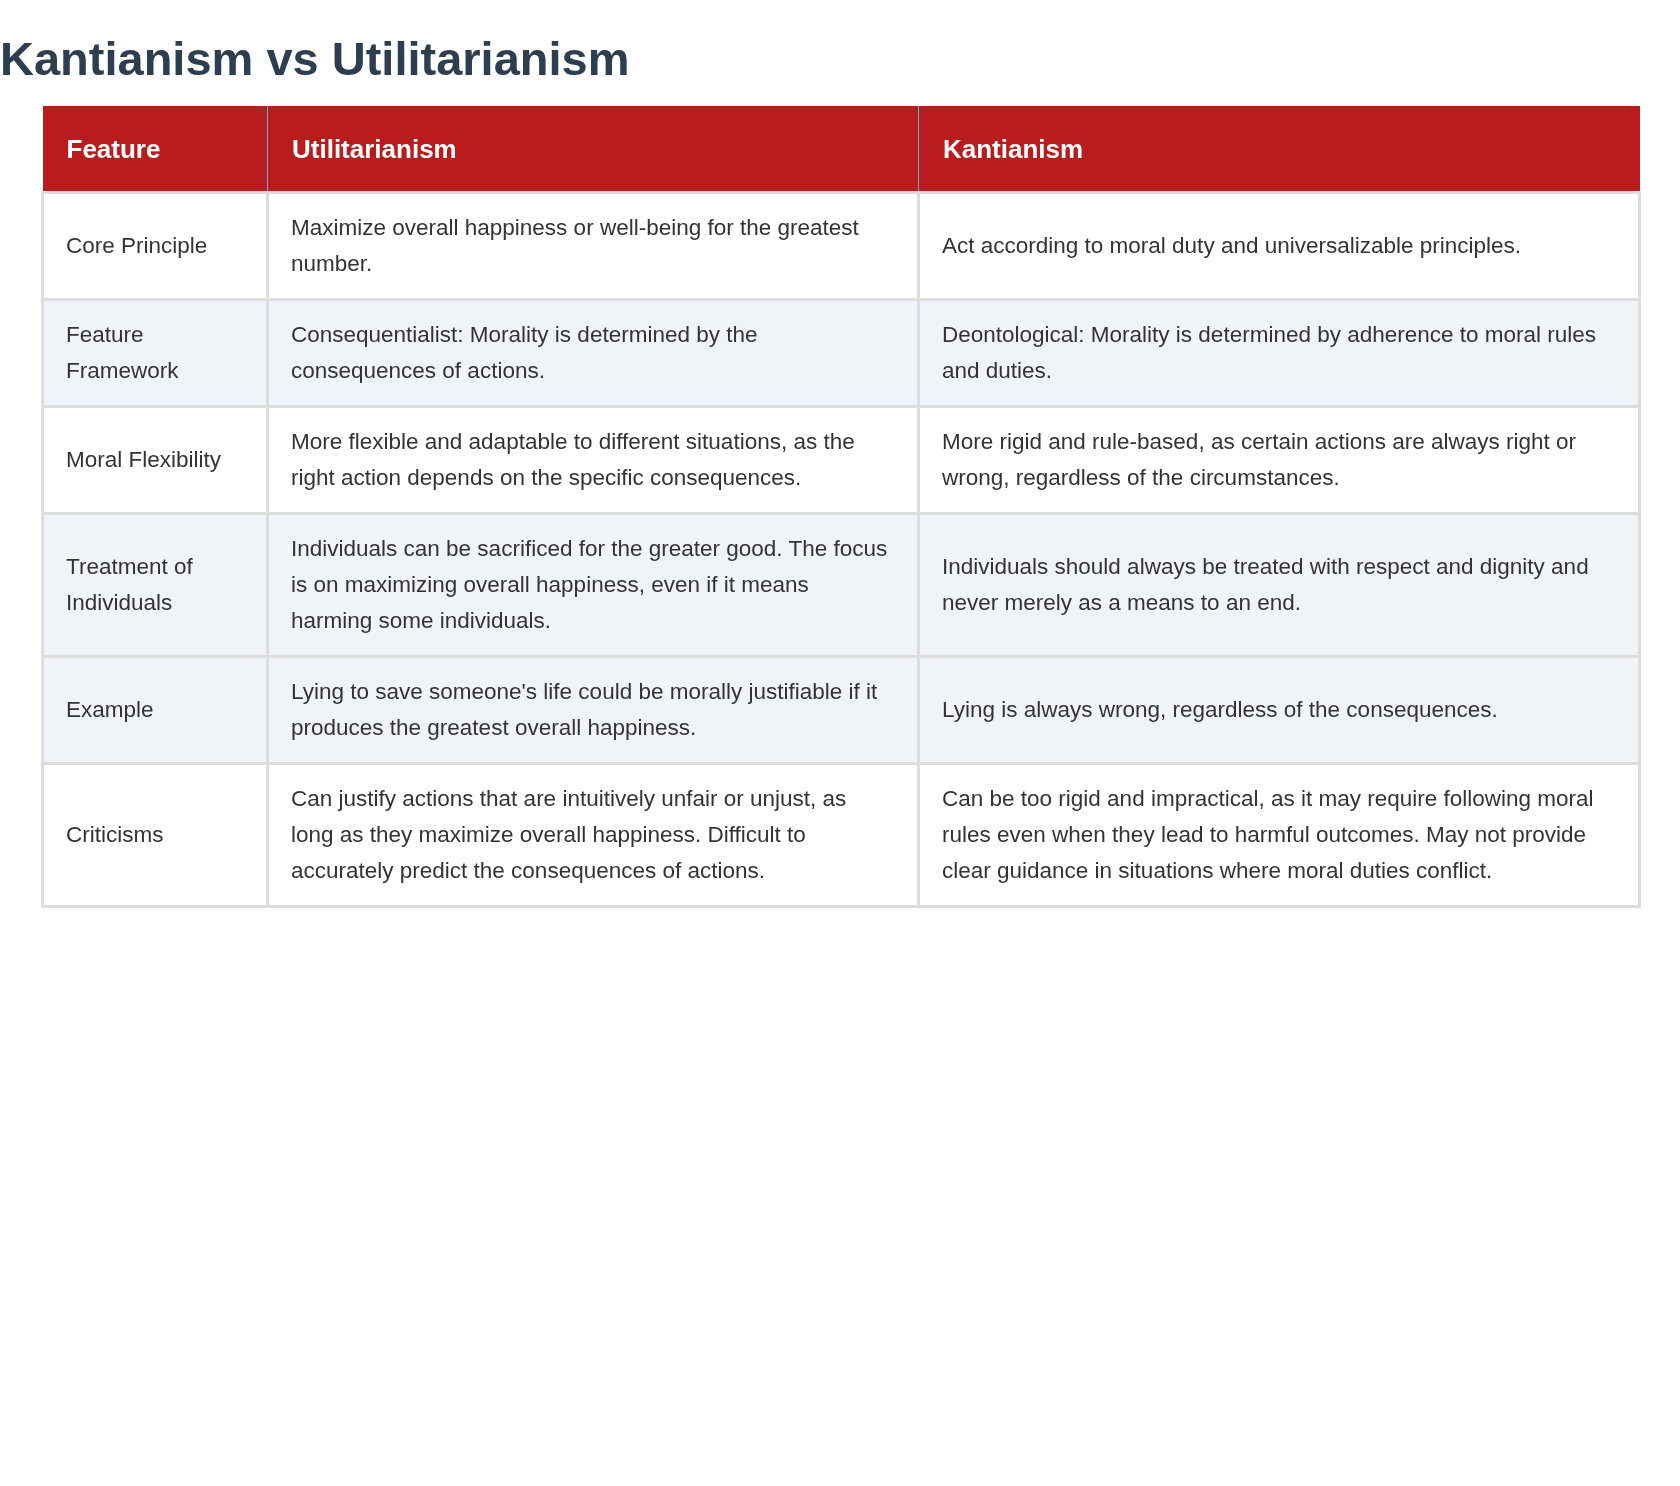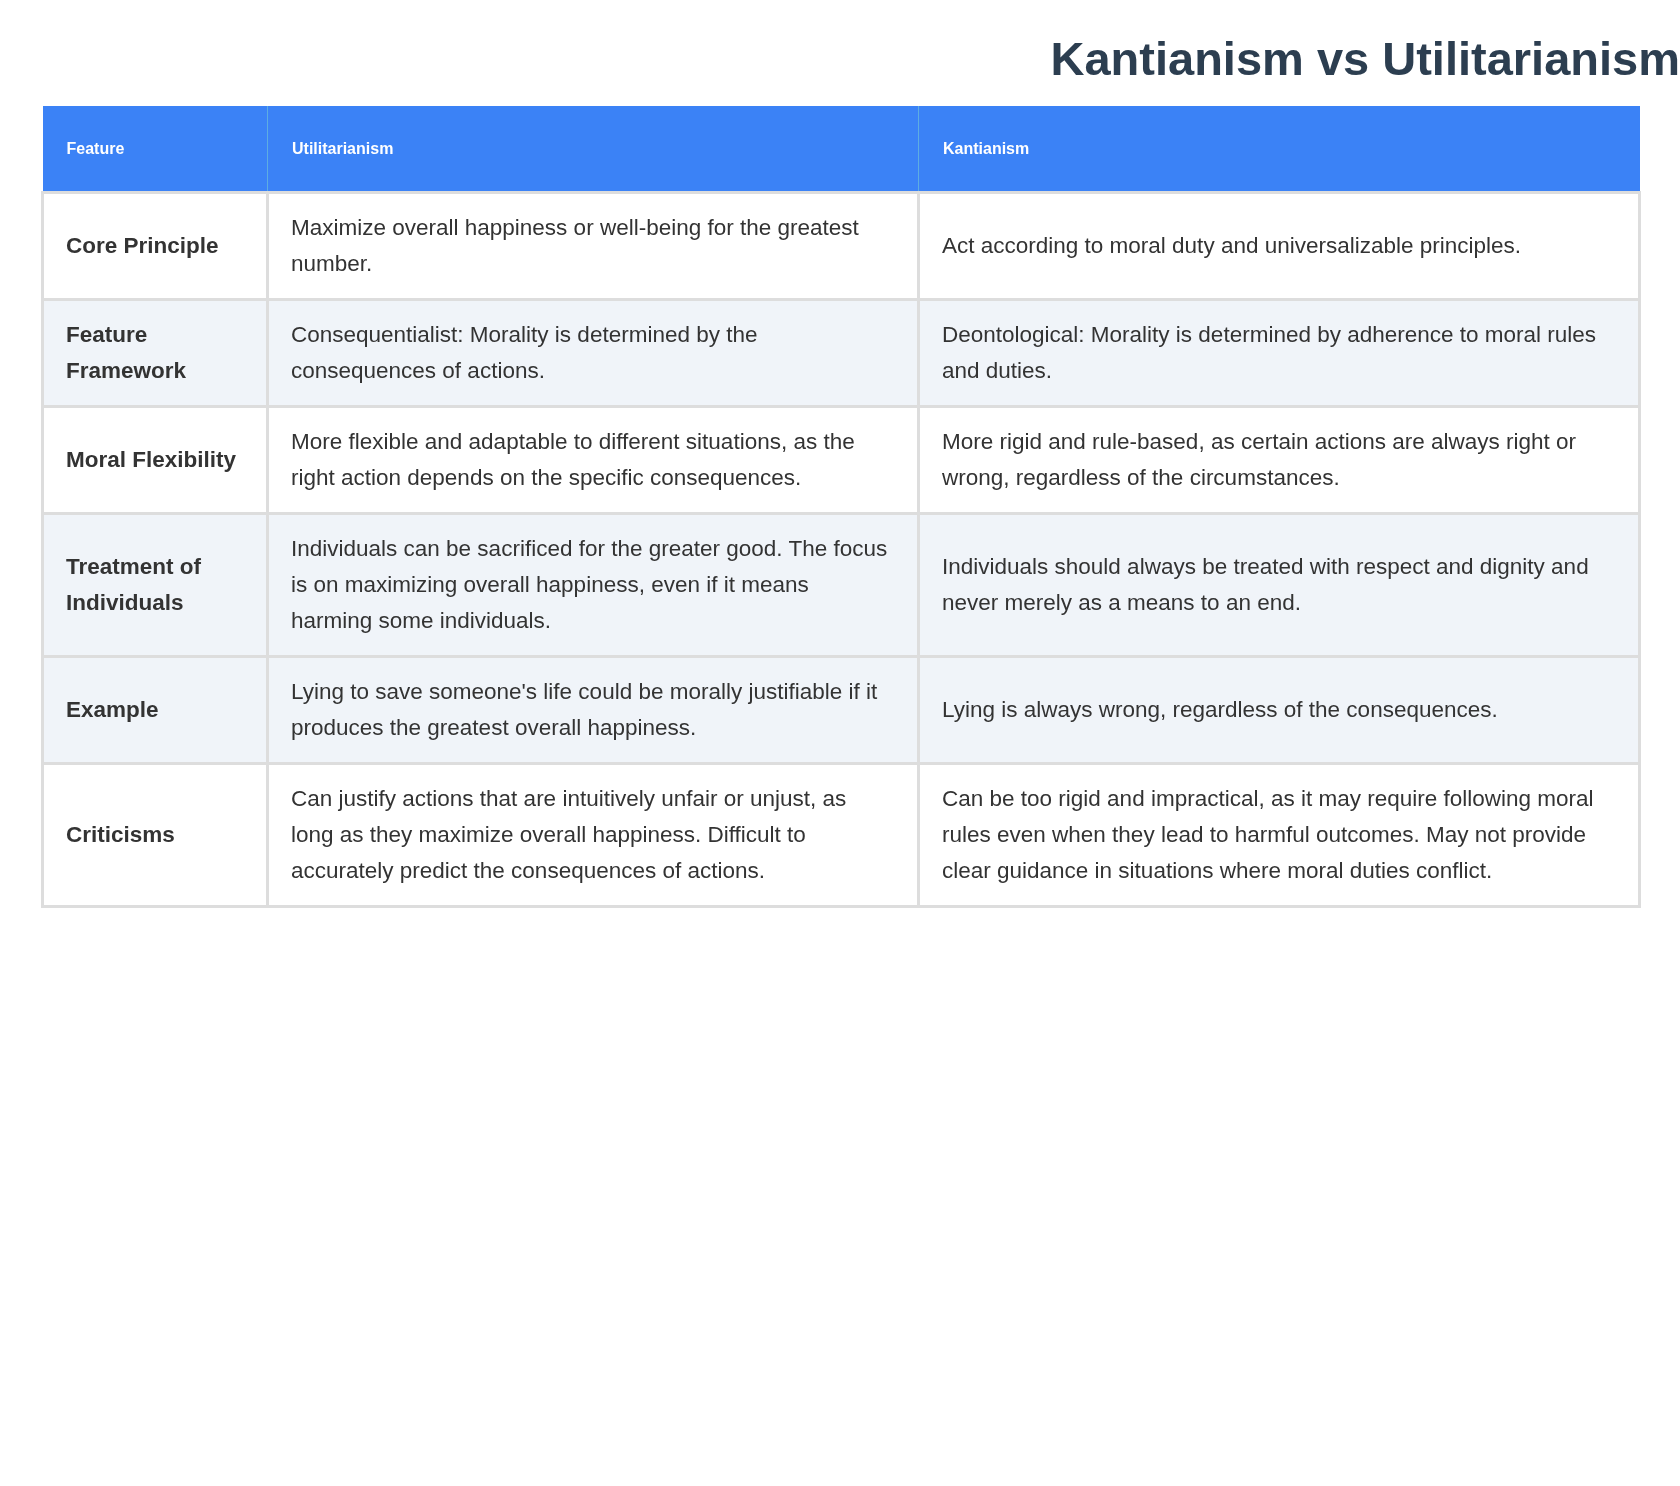--- a/index.html
+++ b/index.html
@@ -2,21 +2,21 @@
 <html><head>
 <meta charset="utf-8">
 <style>
   html, body { margin: 0; padding: 0; background: #ffffff; }
   body {
     width: 1680px; height: 1486px; overflow: hidden;
     font-family: "Liberation Sans", sans-serif;
     color: #333333;
   }
   .title {
-    text-align: right;
+    text-align: left;
     font-family: "Liberation Sans", sans-serif;
     font-weight: bold;
     font-size: 47px;
     color: #2c3e50;
     margin: 0;
     padding-top: 31px;
     height: 75px;
     line-height: 56px;
   }
   table.cmp {
@@ -25,37 +25,37 @@
     width: 1597px;
     border-collapse: collapse;
     table-layout: fixed;
     font-size: 22.5px;
     line-height: 36px;
   }
   table.cmp col.c1 { width: 225px; }
   table.cmp col.c2 { width: 651px; }
   table.cmp col.c3 { width: 721px; }
   table.cmp th {
-    background: #3b82f6;
+    background: #b91c1c;
     color: #ffffff;
     font-weight: bold;
     text-align: left;
     height: 85px;
     padding: 0 24px;
     border-right: 1px solid #5dade2;
-    font-size: 16px;
+    font-size: 26px;
   }
   table.cmp th:last-child { border-right: none; }
   table.cmp td {
     border: 3px solid #dddddd;
     padding: 16px 22px;
     vertical-align: middle;
     color: #333333;
   }
-  table.cmp td.feature { font-weight: bold; }
+  table.cmp td.feature { font-weight: normal; }
   table.cmp tr.even td { background: #f0f4f9; }
   table.cmp tr.odd td { background: #ffffff; }
 </style>
 </head>
 <body>
 
 <h1 class="title">Kantianism vs Utilitarianism</h1>
 
 <table class="cmp">
   <colgroup>

